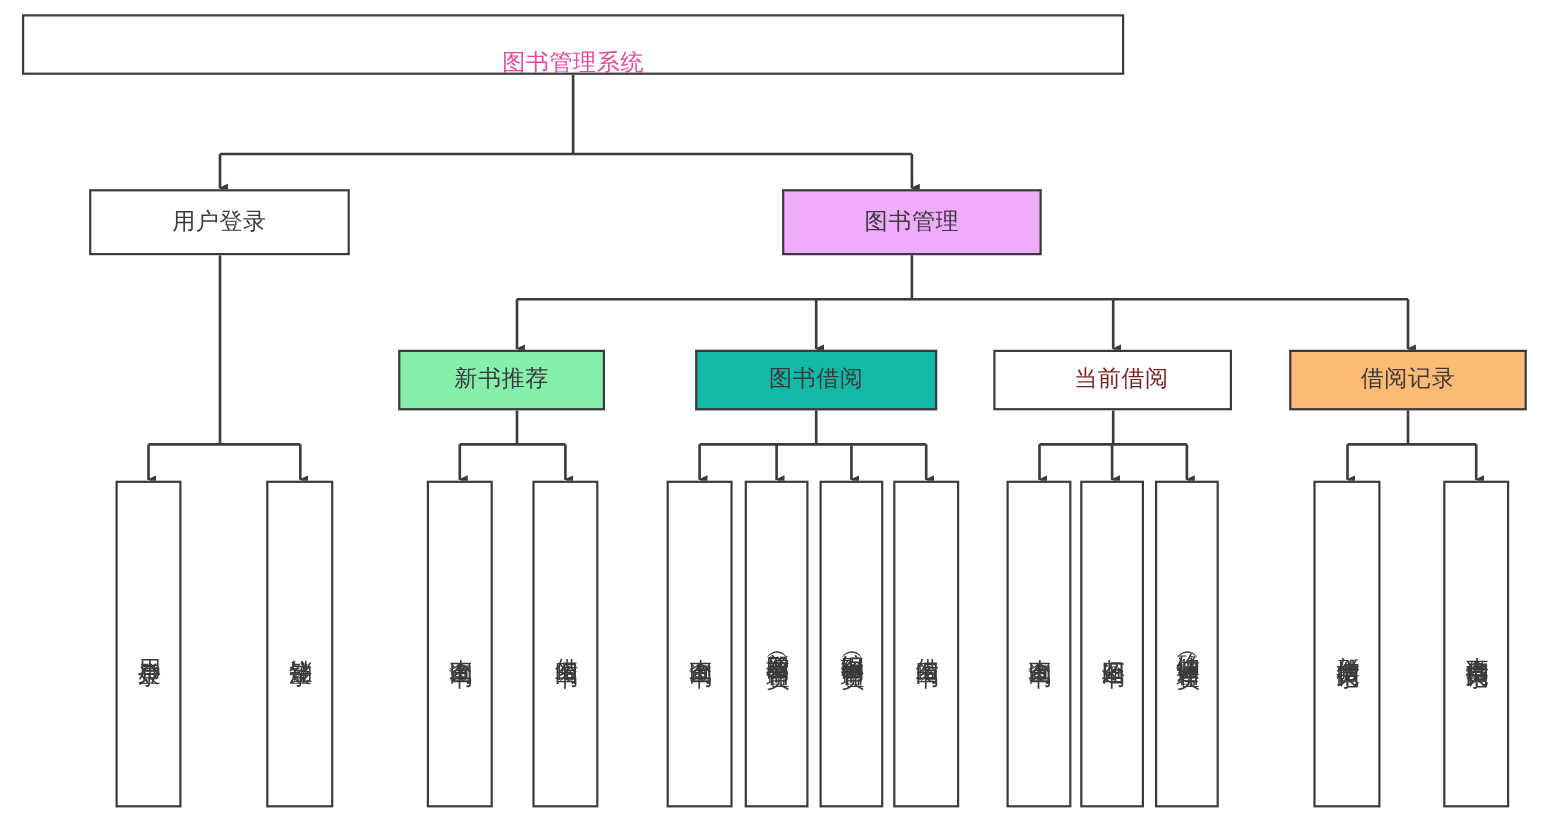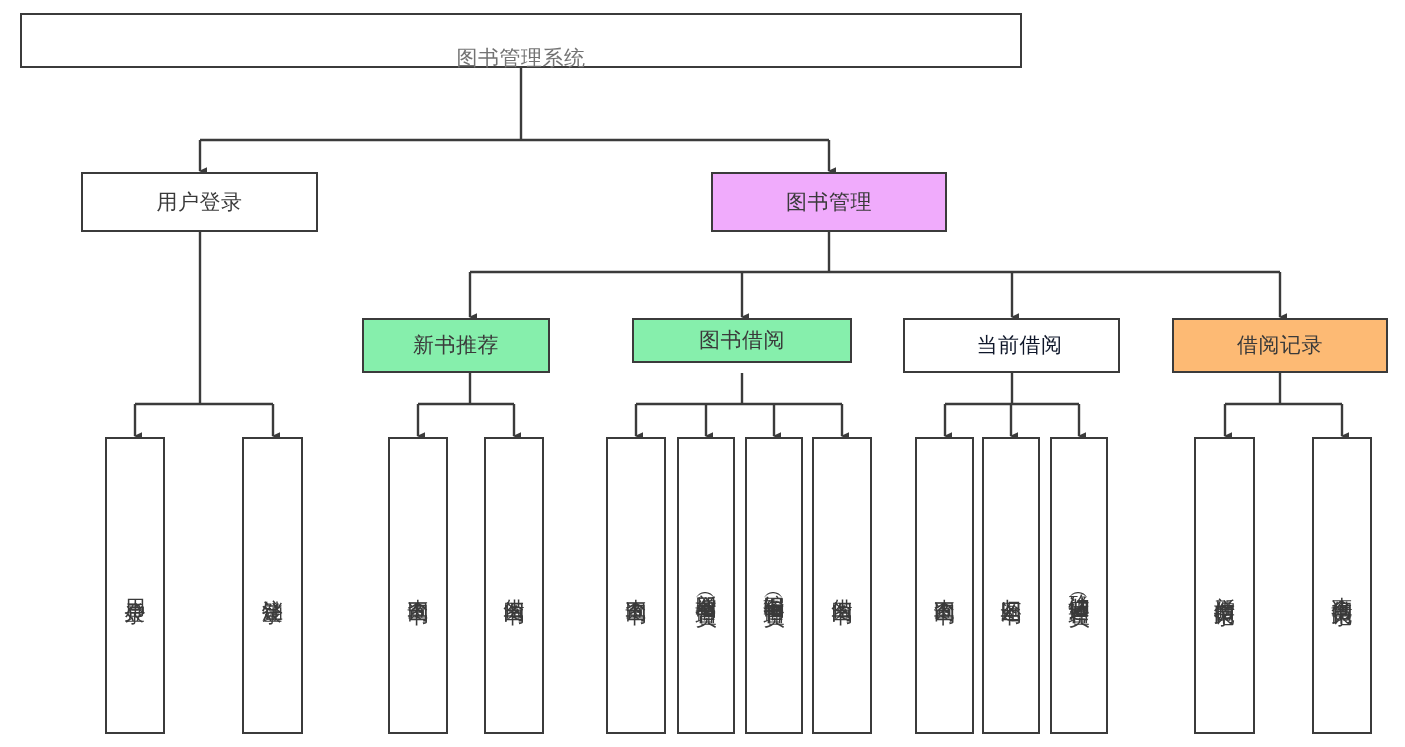--- a/index.html
+++ b/index.html
@@ -108,36 +108,36 @@
         <line x1="1079" y1="404" x2="1079" y2="436" stroke="#3b3b3b" stroke-width="2.4" marker-end="url(#arrow)"></line>
         <line x1="1280" y1="373" x2="1280" y2="404" stroke="#3b3b3b" stroke-width="2.4"></line>
         <line x1="1225" y1="404" x2="1342" y2="404" stroke="#3b3b3b" stroke-width="2.4"></line>
         <line x1="1225" y1="404" x2="1225" y2="436" stroke="#3b3b3b" stroke-width="2.4" marker-end="url(#arrow)"></line>
         <line x1="1342" y1="404" x2="1342" y2="436" stroke="#3b3b3b" stroke-width="2.4" marker-end="url(#arrow)"></line>
       </g>
   </svg>
 
   <div id="nodes">
       <div class="node horiz" style="left: 20px; top: 13px; width: 1002px; height: 55px; border-color: rgb(59, 59, 59); background: rgb(255, 255, 255);">
-        <span class="label" style="color: #737373; margin-top: 36px;">图书管理系统</span>
+        <span class="label" style="color: #ec4899; margin-top: 36px;">图书管理系统</span>
       </div>
       <div class="node horiz" style="left: 81px; top: 172px; width: 237px; height: 60px; border-color: rgb(59, 59, 59); background: rgb(255, 255, 255);">
         <span class="label" style="color: rgb(58, 58, 58);">用户登录</span>
       </div>
       <div class="node horiz" style="left: 711px; top: 172px; width: 236px; height: 60px; border-color: rgb(59, 59, 59); background: #f0abfc;">
         <span class="label" style="color: rgb(58, 58, 58);">图书管理</span>
       </div>
       <div class="node horiz" style="left: 362px; top: 318px; width: 188px; height: 55px; border-color: rgb(59, 59, 59); background: #86efac;">
         <span class="label" style="color: rgb(58, 58, 58);">新书推荐</span>
       </div>
-      <div class="node horiz" style="left: 632px; top: 318px; width: 220px; height: 45px; border-color: rgb(59, 59, 59); background: #86efac;">
+      <div class="node horiz" style="left: 632px; top: 318px; width: 220px; height: 55px; border-color: rgb(59, 59, 59); background: #14b8a6;">
         <span class="label" style="color: rgb(58, 58, 58);">图书借阅</span>
       </div>
       <div class="node horiz" style="left: 903px; top: 318px; width: 217px; height: 55px; border-color: rgb(59, 59, 59); background: rgb(255, 255, 255);">
-        <span class="label" style="color: #0f172a; margin-left: 16px;">当前借阅</span>
+        <span class="label" style="color: #7f1d1d; margin-left: 16px;">当前借阅</span>
       </div>
       <div class="node horiz" style="left: 1172px; top: 318px; width: 216px; height: 55px; border-color: rgb(59, 59, 59); background: #fdba74;">
         <span class="label" style="color: rgb(58, 58, 58);">借阅记录</span>
       </div>
       <div class="node vert" style="left: 105px; top: 437px; width: 60px; height: 297px; border-color: rgb(59, 59, 59); background: rgb(255, 255, 255);">
         <span class="label" style="color: rgb(58, 58, 58);">用户登录</span>
       </div>
       <div class="node vert" style="left: 242px; top: 437px; width: 61px; height: 297px; border-color: rgb(59, 59, 59); background: rgb(255, 255, 255);">
         <span class="label" style="color: rgb(58, 58, 58);">注销登录</span>
       </div>

